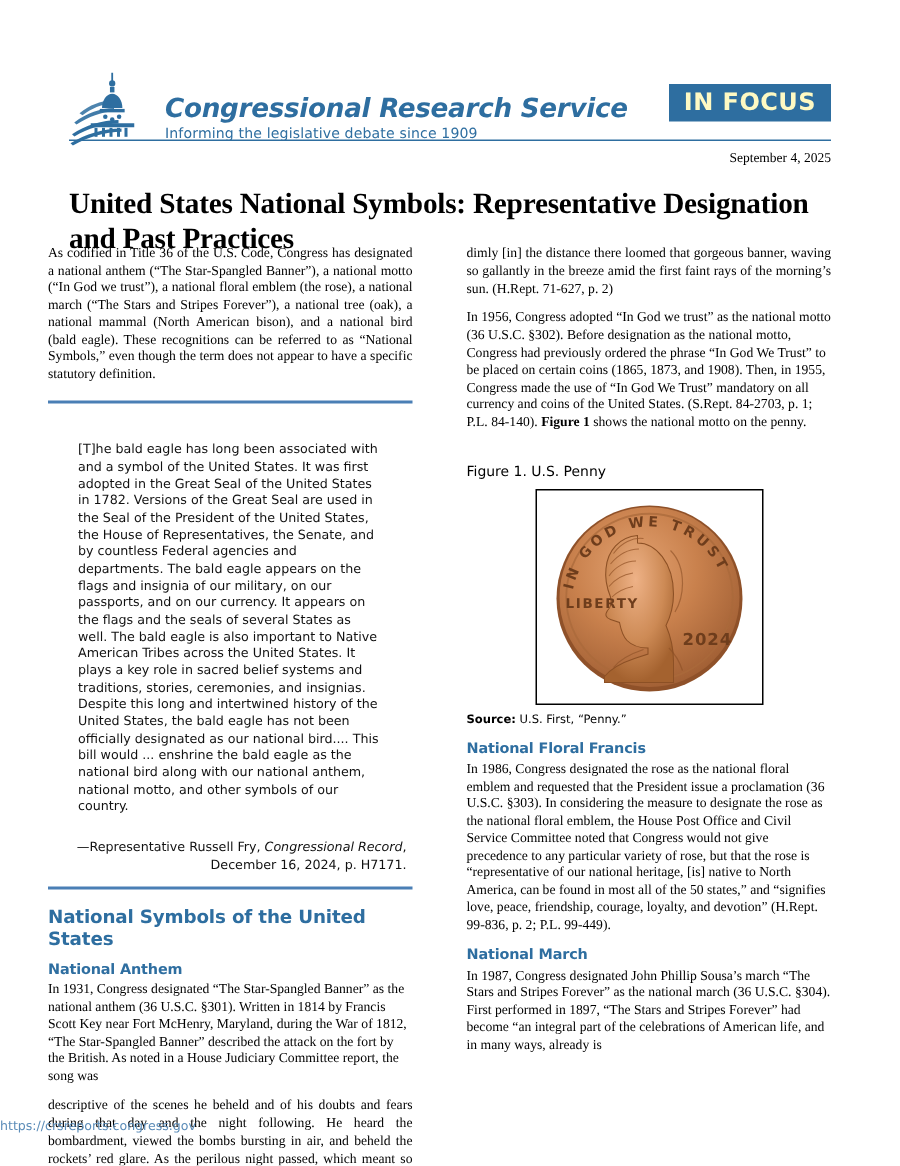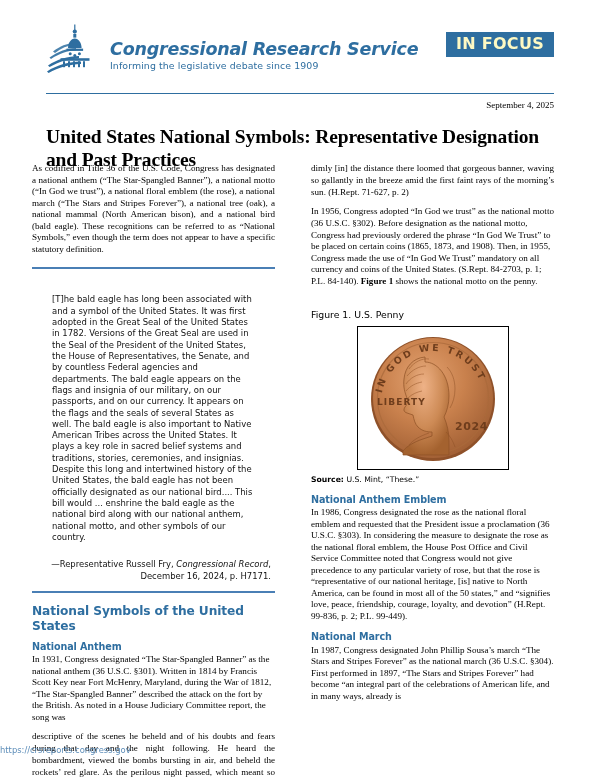--- a/index.html
+++ b/index.html
@@ -17,21 +17,21 @@
     height: 777px;
     background: #ffffff;
     overflow: hidden;
     box-sizing: border-box;
   }
 
   
   .header {
     position: absolute;
     left: 46px;
-    top: 24px;
+    top: 48px;
     width: 508px;
     height: 58px;
   }
   .logo-block {
     position: absolute;
     left: 0;
     top: 0;
     display: flex;
     align-items: flex-end;
     gap: 6px;
@@ -321,24 +321,24 @@
         <path d="M66 104c-9 3-16 7-20 12" stroke="#8b4e24" stroke-width="0.8" fill="none" opacity="0.6"></path>
         <path d="M83 103c4 4 7 9 9 15" stroke="#8b4e24" stroke-width="0.8" fill="none" opacity="0.6"></path>
 
         <text x="14" y="76" font-family="DejaVu Sans, sans-serif" font-size="9" font-weight="bold" fill="#6e3d1c" letter-spacing="1.1">LIBERTY</text>
 
         <text x="92" y="101" font-family="DejaVu Sans, sans-serif" font-size="11" font-weight="bold" fill="#6e3d1c" letter-spacing="0.6">2024</text>
       </svg>
     </div>
 
     <div class="figure-source">
-      <b>Source:</b><span> U.S. Mint, “These.”</span>
+      <b>Source:</b><span> U.S. First, “Penny.”</span>
     </div>
 
-    <h3 class="sub-head">National Anthem Emblem</h3>
+    <h3 class="sub-head">National Floral Francis</h3>
     <p>In 1986, Congress designated the rose as the national floral emblem and requested that the President issue a proclamation (36 U.S.C. §303). In considering the measure to designate the rose as the national floral emblem, the House Post Office and Civil Service Committee noted that Congress would not give precedence to any particular variety of rose, but that the rose is “representative of our national heritage, [is] native to North America, can be found in most all of the 50 states,” and “signifies love, peace, friendship, courage, loyalty, and devotion” (H.Rept. 99-836, p. 2; P.L. 99-449).</p>
 
     <h3 class="sub-head">National March</h3>
     <p>In 1987, Congress designated John Phillip Sousa’s march “The Stars and Stripes Forever” as the national march (36 U.S.C. §304). First performed in 1897, “The Stars and Stripes Forever” had become “an integral part of the celebrations of American life, and in many ways, already is</p>
   </div>
 
   <div class="footer-link">https://crsreports.congress.gov</div>
 
 </div>
 

